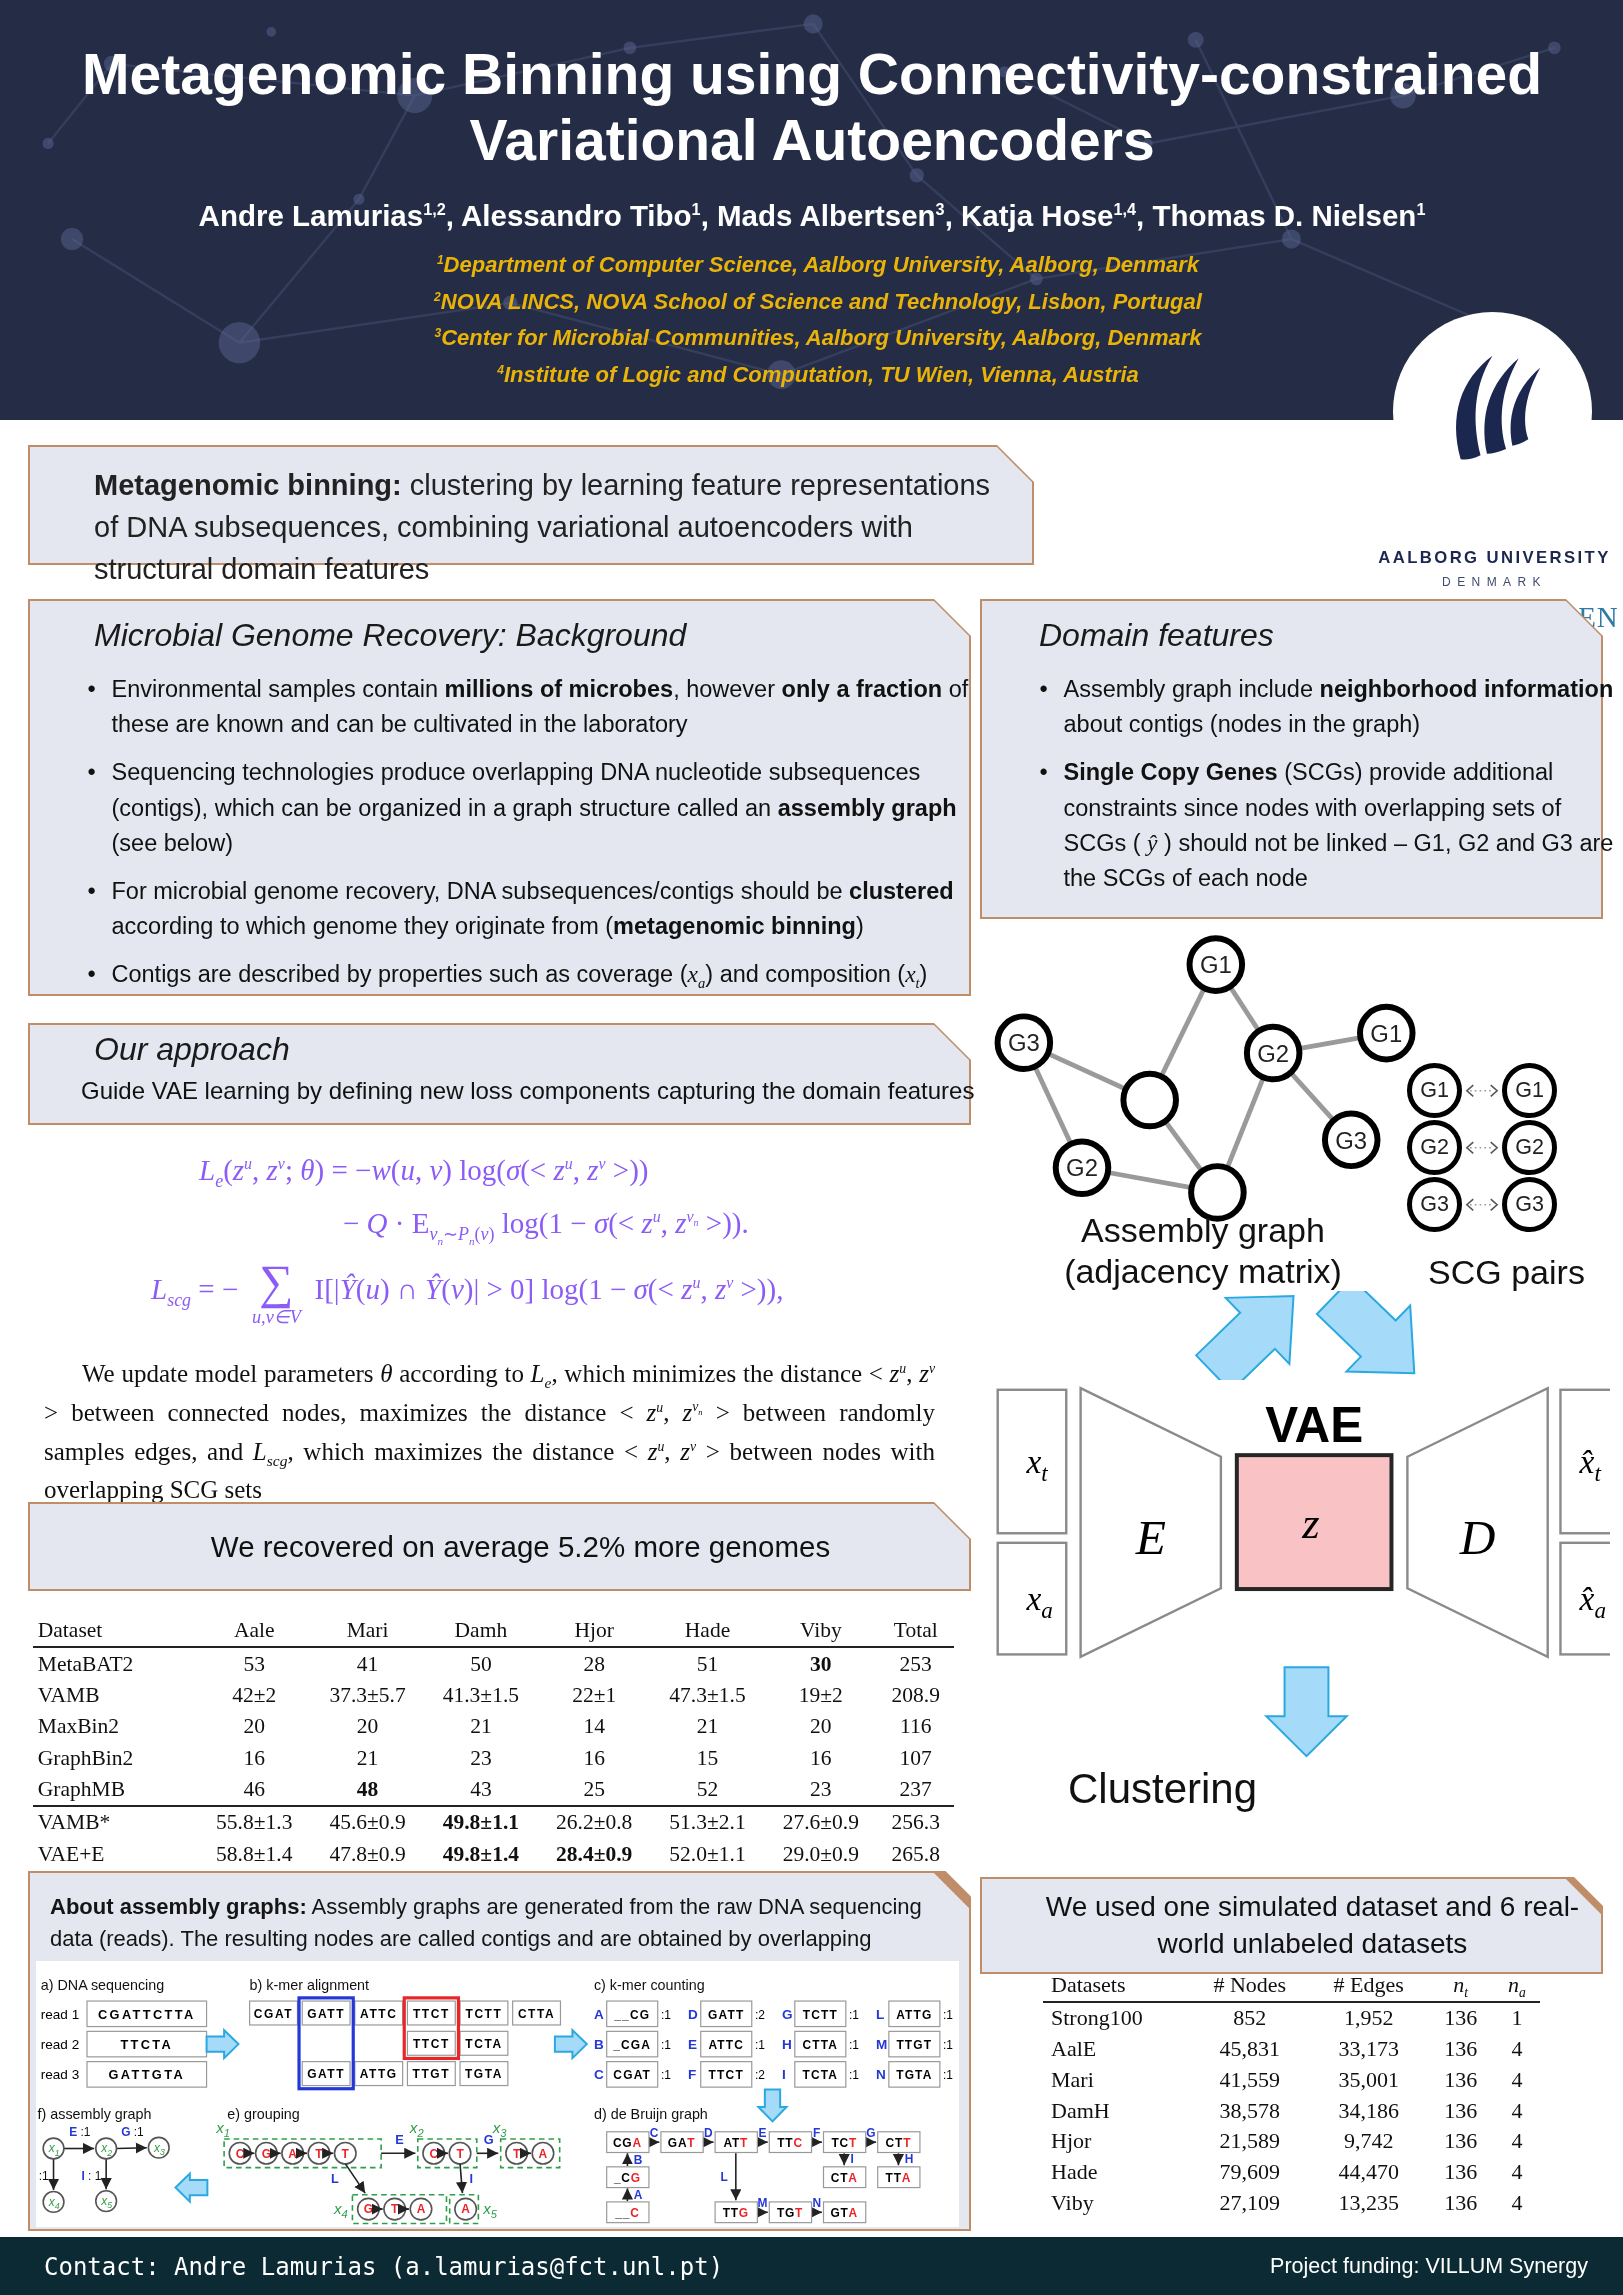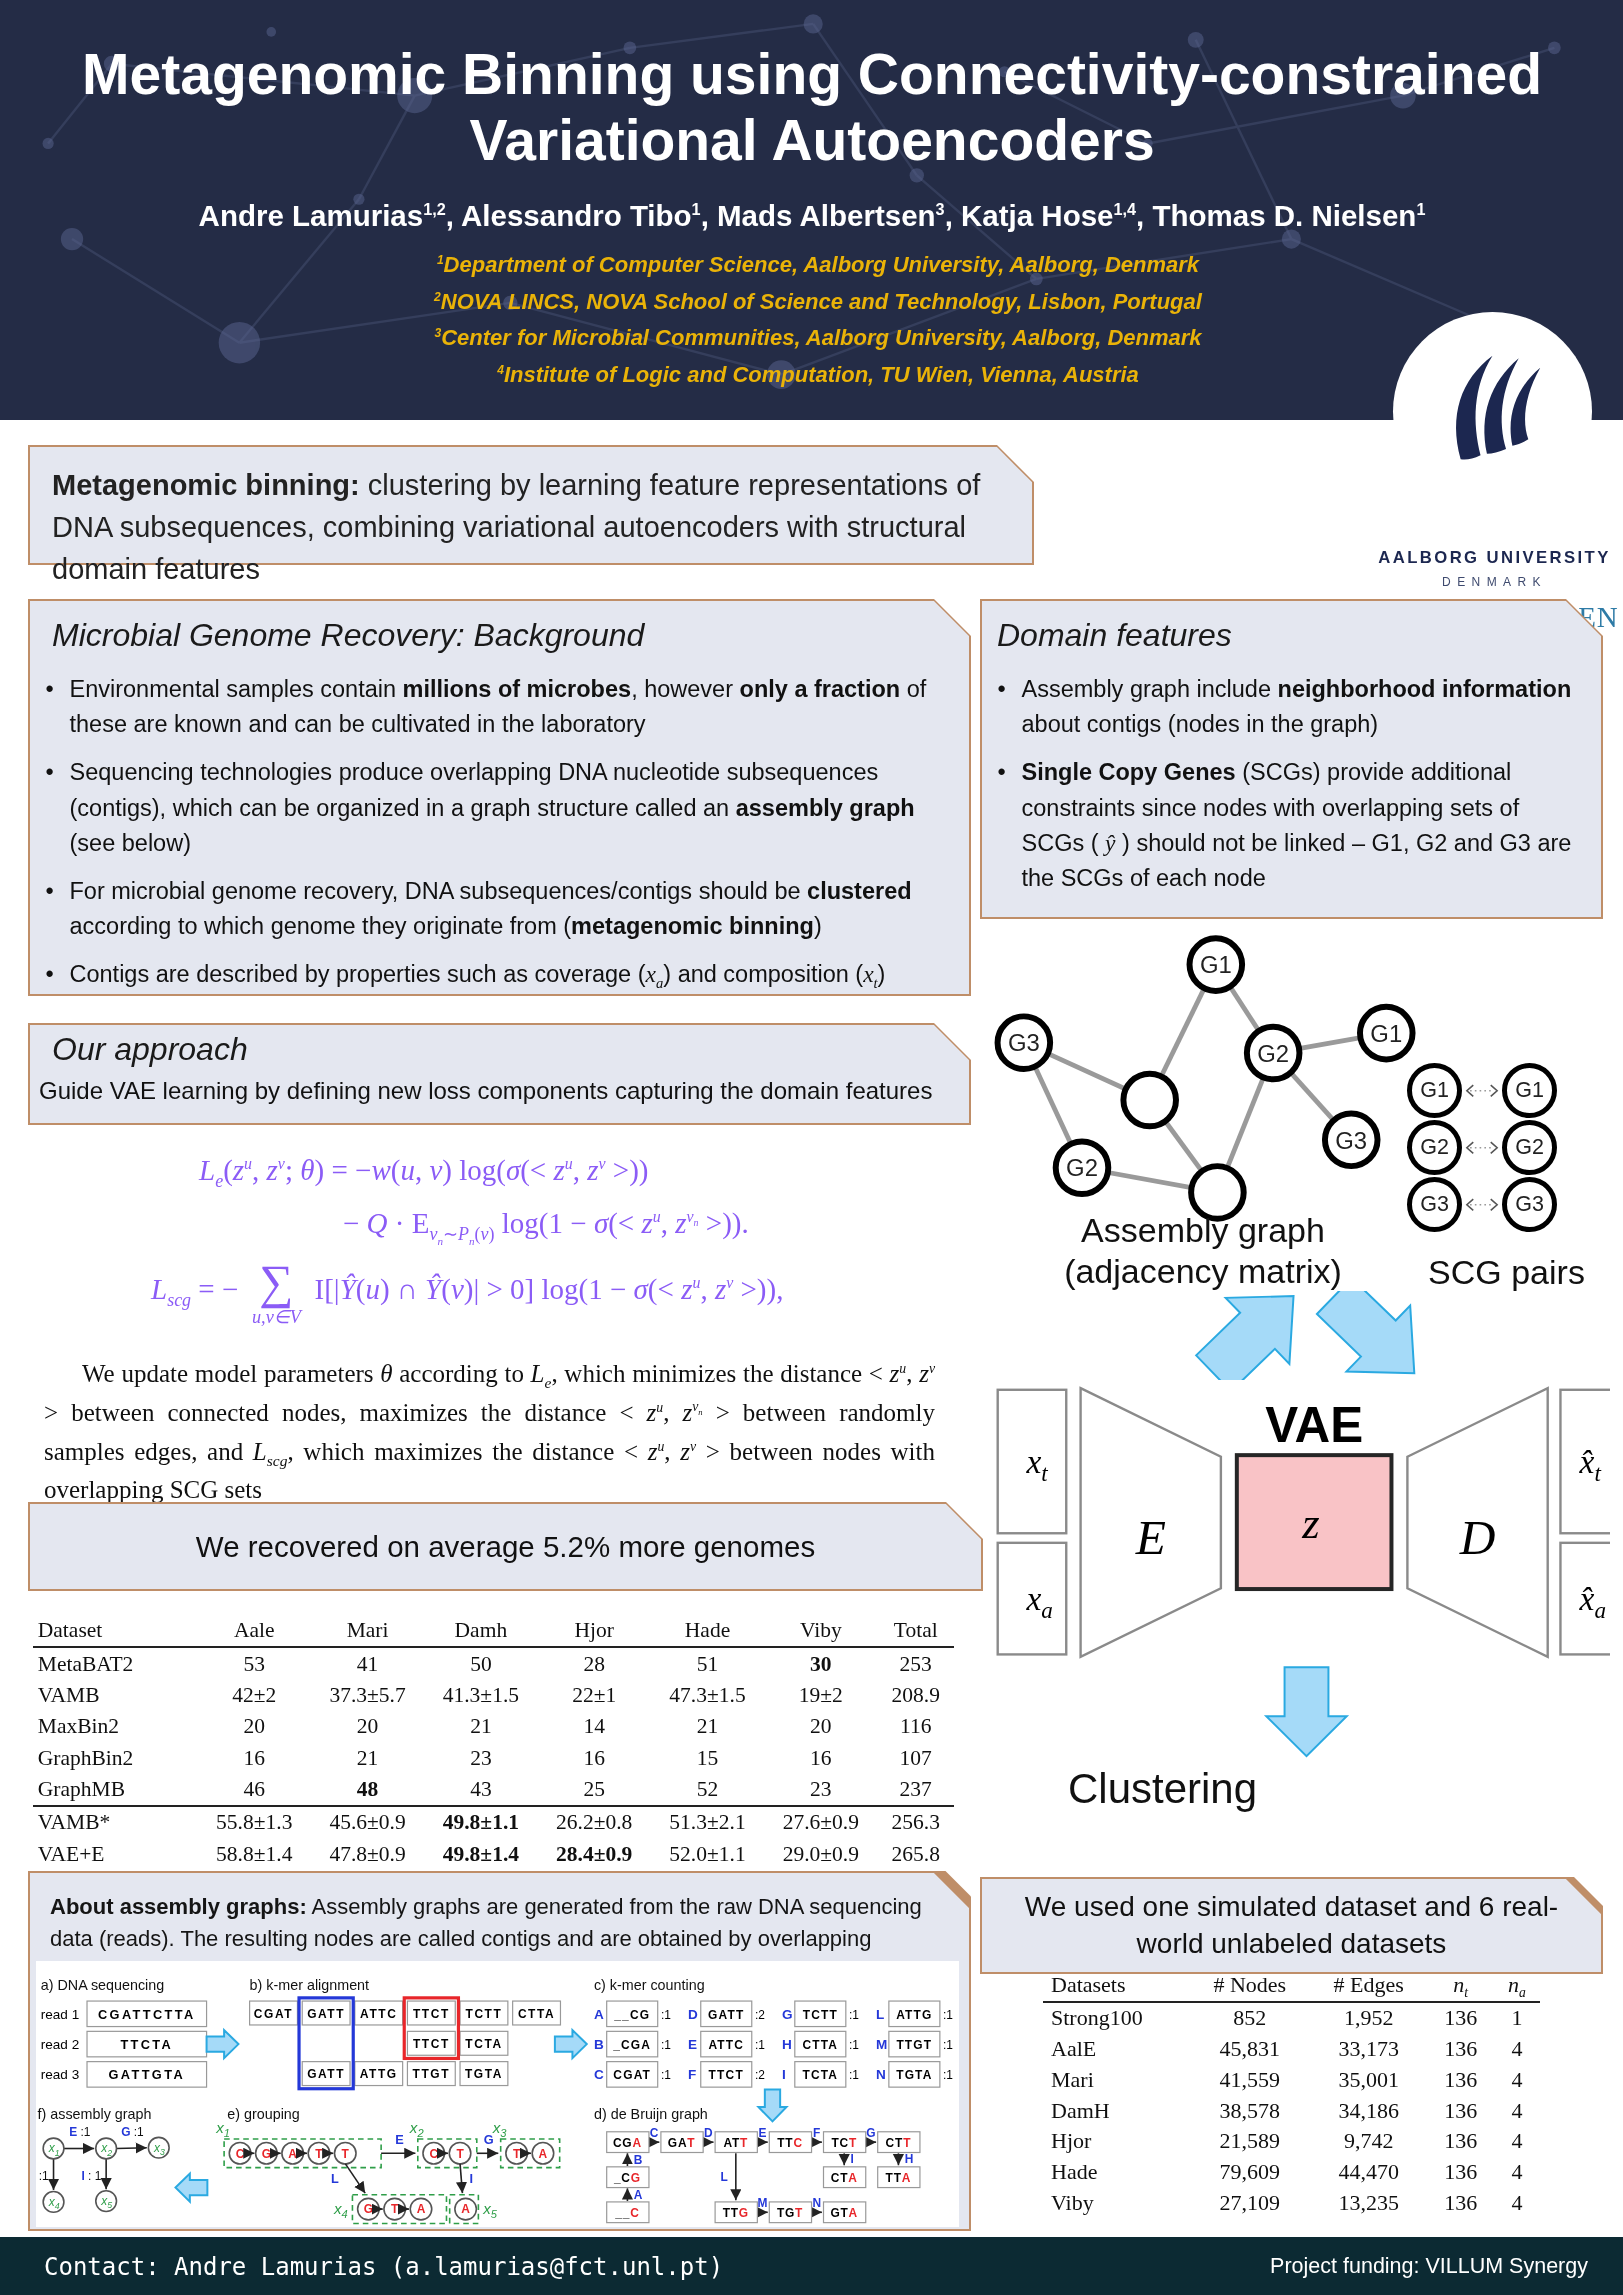--- a/index.html
+++ b/index.html
@@ -29,21 +29,21 @@
   #villum{left:1339px;top:601px;width:311px;text-align:center;color:#2e7ba6;
           font-family:"Liberation Serif",serif;font-size:29px;letter-spacing:0.8px;}
   #villum-x{left:1476px;top:655px;}
 
   
   .panel{position:absolute;}
   .panel .skin{position:absolute;inset:0;background:#bf8e68;
       clip-path:polygon(0 0, calc(100% - 37px) 0, 100% 37px, 100% 100%, 0 100%);}
   .panel .skin::after{content:"";position:absolute;inset:1.6px;background:#e4e7f0;
       clip-path:polygon(0 0, calc(100% - 36px) 0, 100% 36px, 100% 100%, 0 100%);}
-  .panel .content{position:absolute;inset:0;}
+  .panel .content{position:absolute;inset:0;margin-left:42px;}
   .ptitle{font-style:italic;font-size:32px;color:#1a1a1a;}
   .bullet{display:flex;margin-bottom:12.8px;line-height:1.5;}
   .bullet .dot{width:24px;flex:none;}
   #highlight-text{font-size:29px;line-height:1.45;color:#222;}
   .center-head{display:flex;align-items:center;justify-content:center;height:100%;
       text-align:center;font-size:29.5px;color:#111;}
 
   
   .formula{position:absolute;font-family:"Liberation Serif",serif;font-size:29px;color:#8b5cf6;}
   .sum{display:inline-block;text-align:center;vertical-align:middle;line-height:1;margin:0 6.4px;}
@@ -221,21 +221,21 @@
     <div class="abs ptitle" style="left:24px;top:8px;">Our approach</div>
     <div class="abs" style="left:11px;top:54px;width:917px;font-size:24px;">Guide VAE learning by defining new loss components capturing the domain features</div>
   </div>
 </div>
 
 <div class="formula" style="left:199px;top:1154px;"><i>L<sub>e</sub></i>(<i>z<sup>u</sup></i>, <i>z<sup>v</sup></i>; <i>θ</i>) = −<i>w</i>(<i>u</i>, <i>v</i>) log(<i>σ</i>(&lt; <i>z<sup>u</sup></i>, <i>z<sup>v</sup></i> &gt;))</div>
 <div class="formula" style="left:343px;top:1207px;">− <i>Q</i> · E<sub><i>v<sub>n</sub></i>∼<i>P<sub>n</sub></i>(<i>v</i>)</sub> log(1 − <i>σ</i>(&lt; <i>z<sup>u</sup></i>, <i>z</i><sup><i>v<sub>n</sub></i></sup> &gt;)).</div>
 <div class="formula" style="left:151px;top:1258px;"><i>L<sub>scg</sub></i> = − <span class="sum"><span class="sig">∑</span><span class="lim">u,v∈V</span></span> I[|<i>Ŷ</i>(<i>u</i>) ∩ <i>Ŷ</i>(<i>v</i>)| &gt; 0] log(1 − <i>σ</i>(&lt; <i>z<sup>u</sup></i>, <i>z<sup>v</sup></i> &gt;)),</div>
 <div id="approach-paragraph">We update model parameters <i>θ</i> according to <i>L<sub>e</sub></i>, which minimizes the distance &lt; <i>z<sup>u</sup></i>, <i>z<sup>v</sup></i> &gt; between connected nodes, maximizes the distance &lt; <i>z<sup>u</sup></i>, <i>z</i><sup><i>v<sub>n</sub></i></sup> &gt; between randomly samples edges, and <i>L<sub>scg</sub></i>, which maximizes the distance &lt; <i>z<sup>u</sup></i>, <i>z<sup>v</sup></i> &gt; between nodes with overlapping SCG sets</div>
 
-<div class="panel" style="left:28px;top:1502px;width:943px;height:89px;padding-left:12px;">
+<div class="panel" style="left:28px;top:1502px;width:943px;height:89px;">
   <div class="skin"></div>
   <div class="content">
       <div class="center-head">We recovered on average 5.2% more genomes</div>
     </div>
 </div>
 <div class="abs" style="left:33px;top:1615px;width:921px;">
   <table id="results-table">
     <thead>
         <tr>
           <th>Dataset</th>

